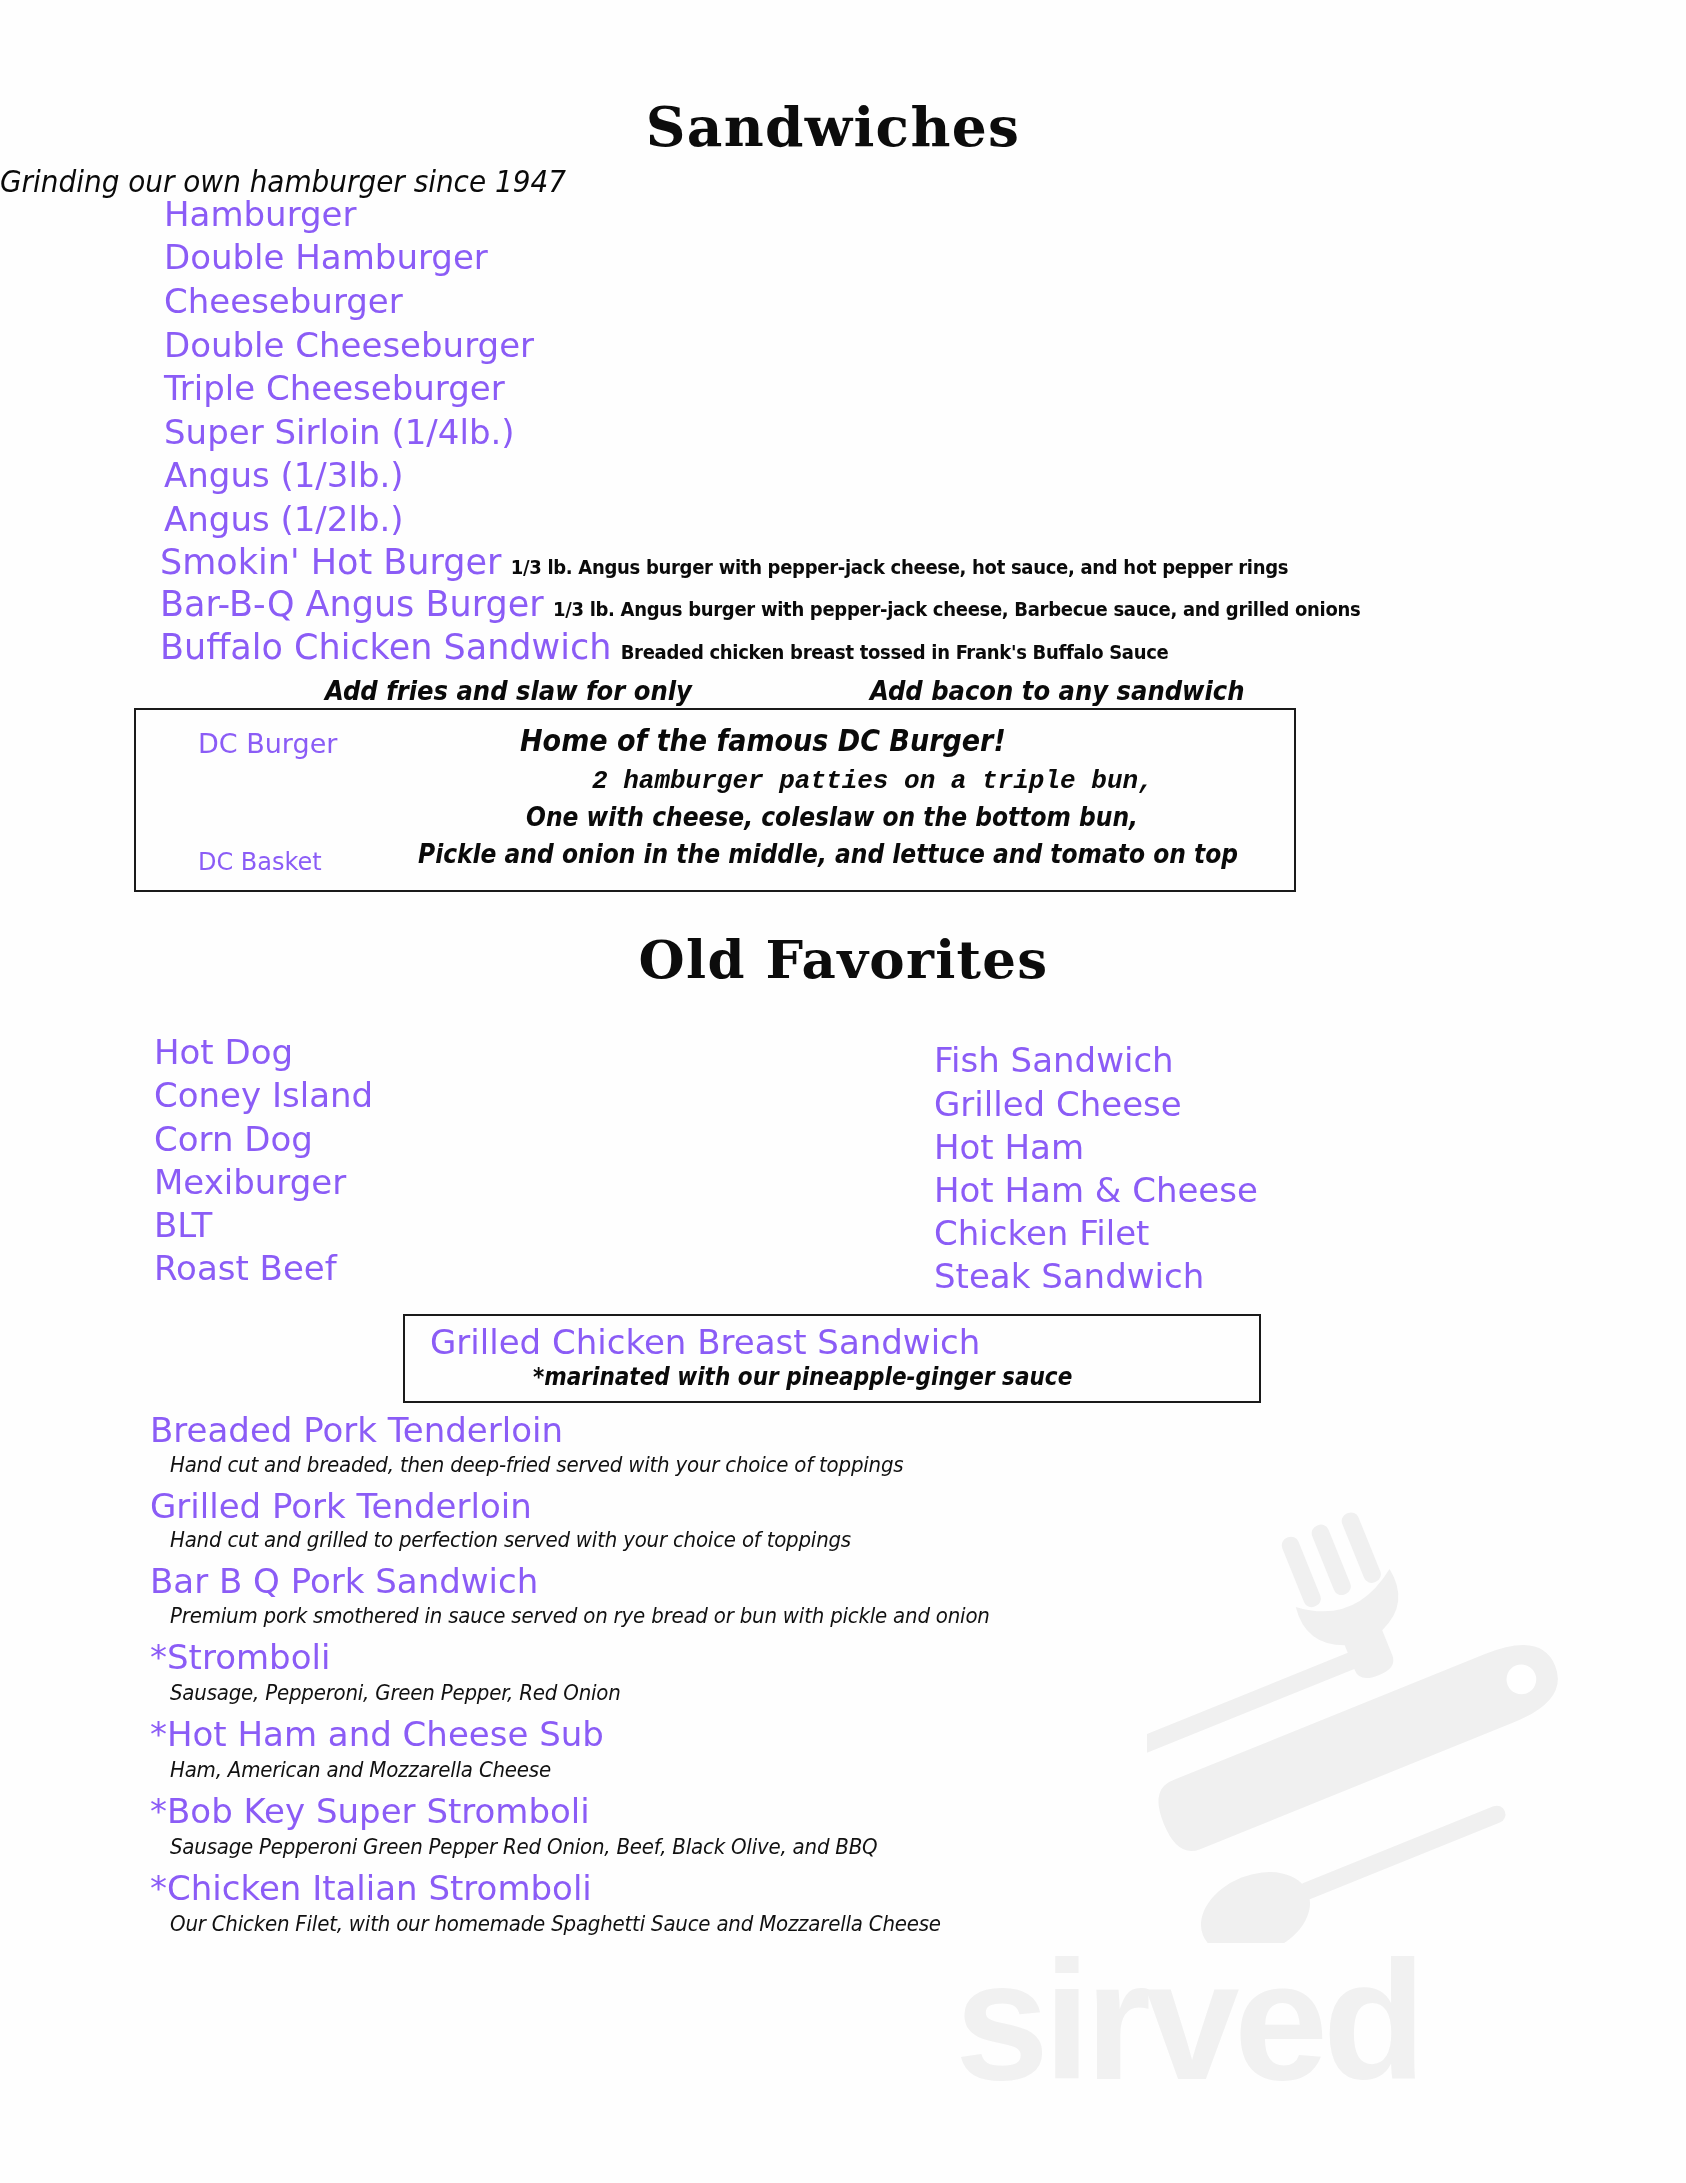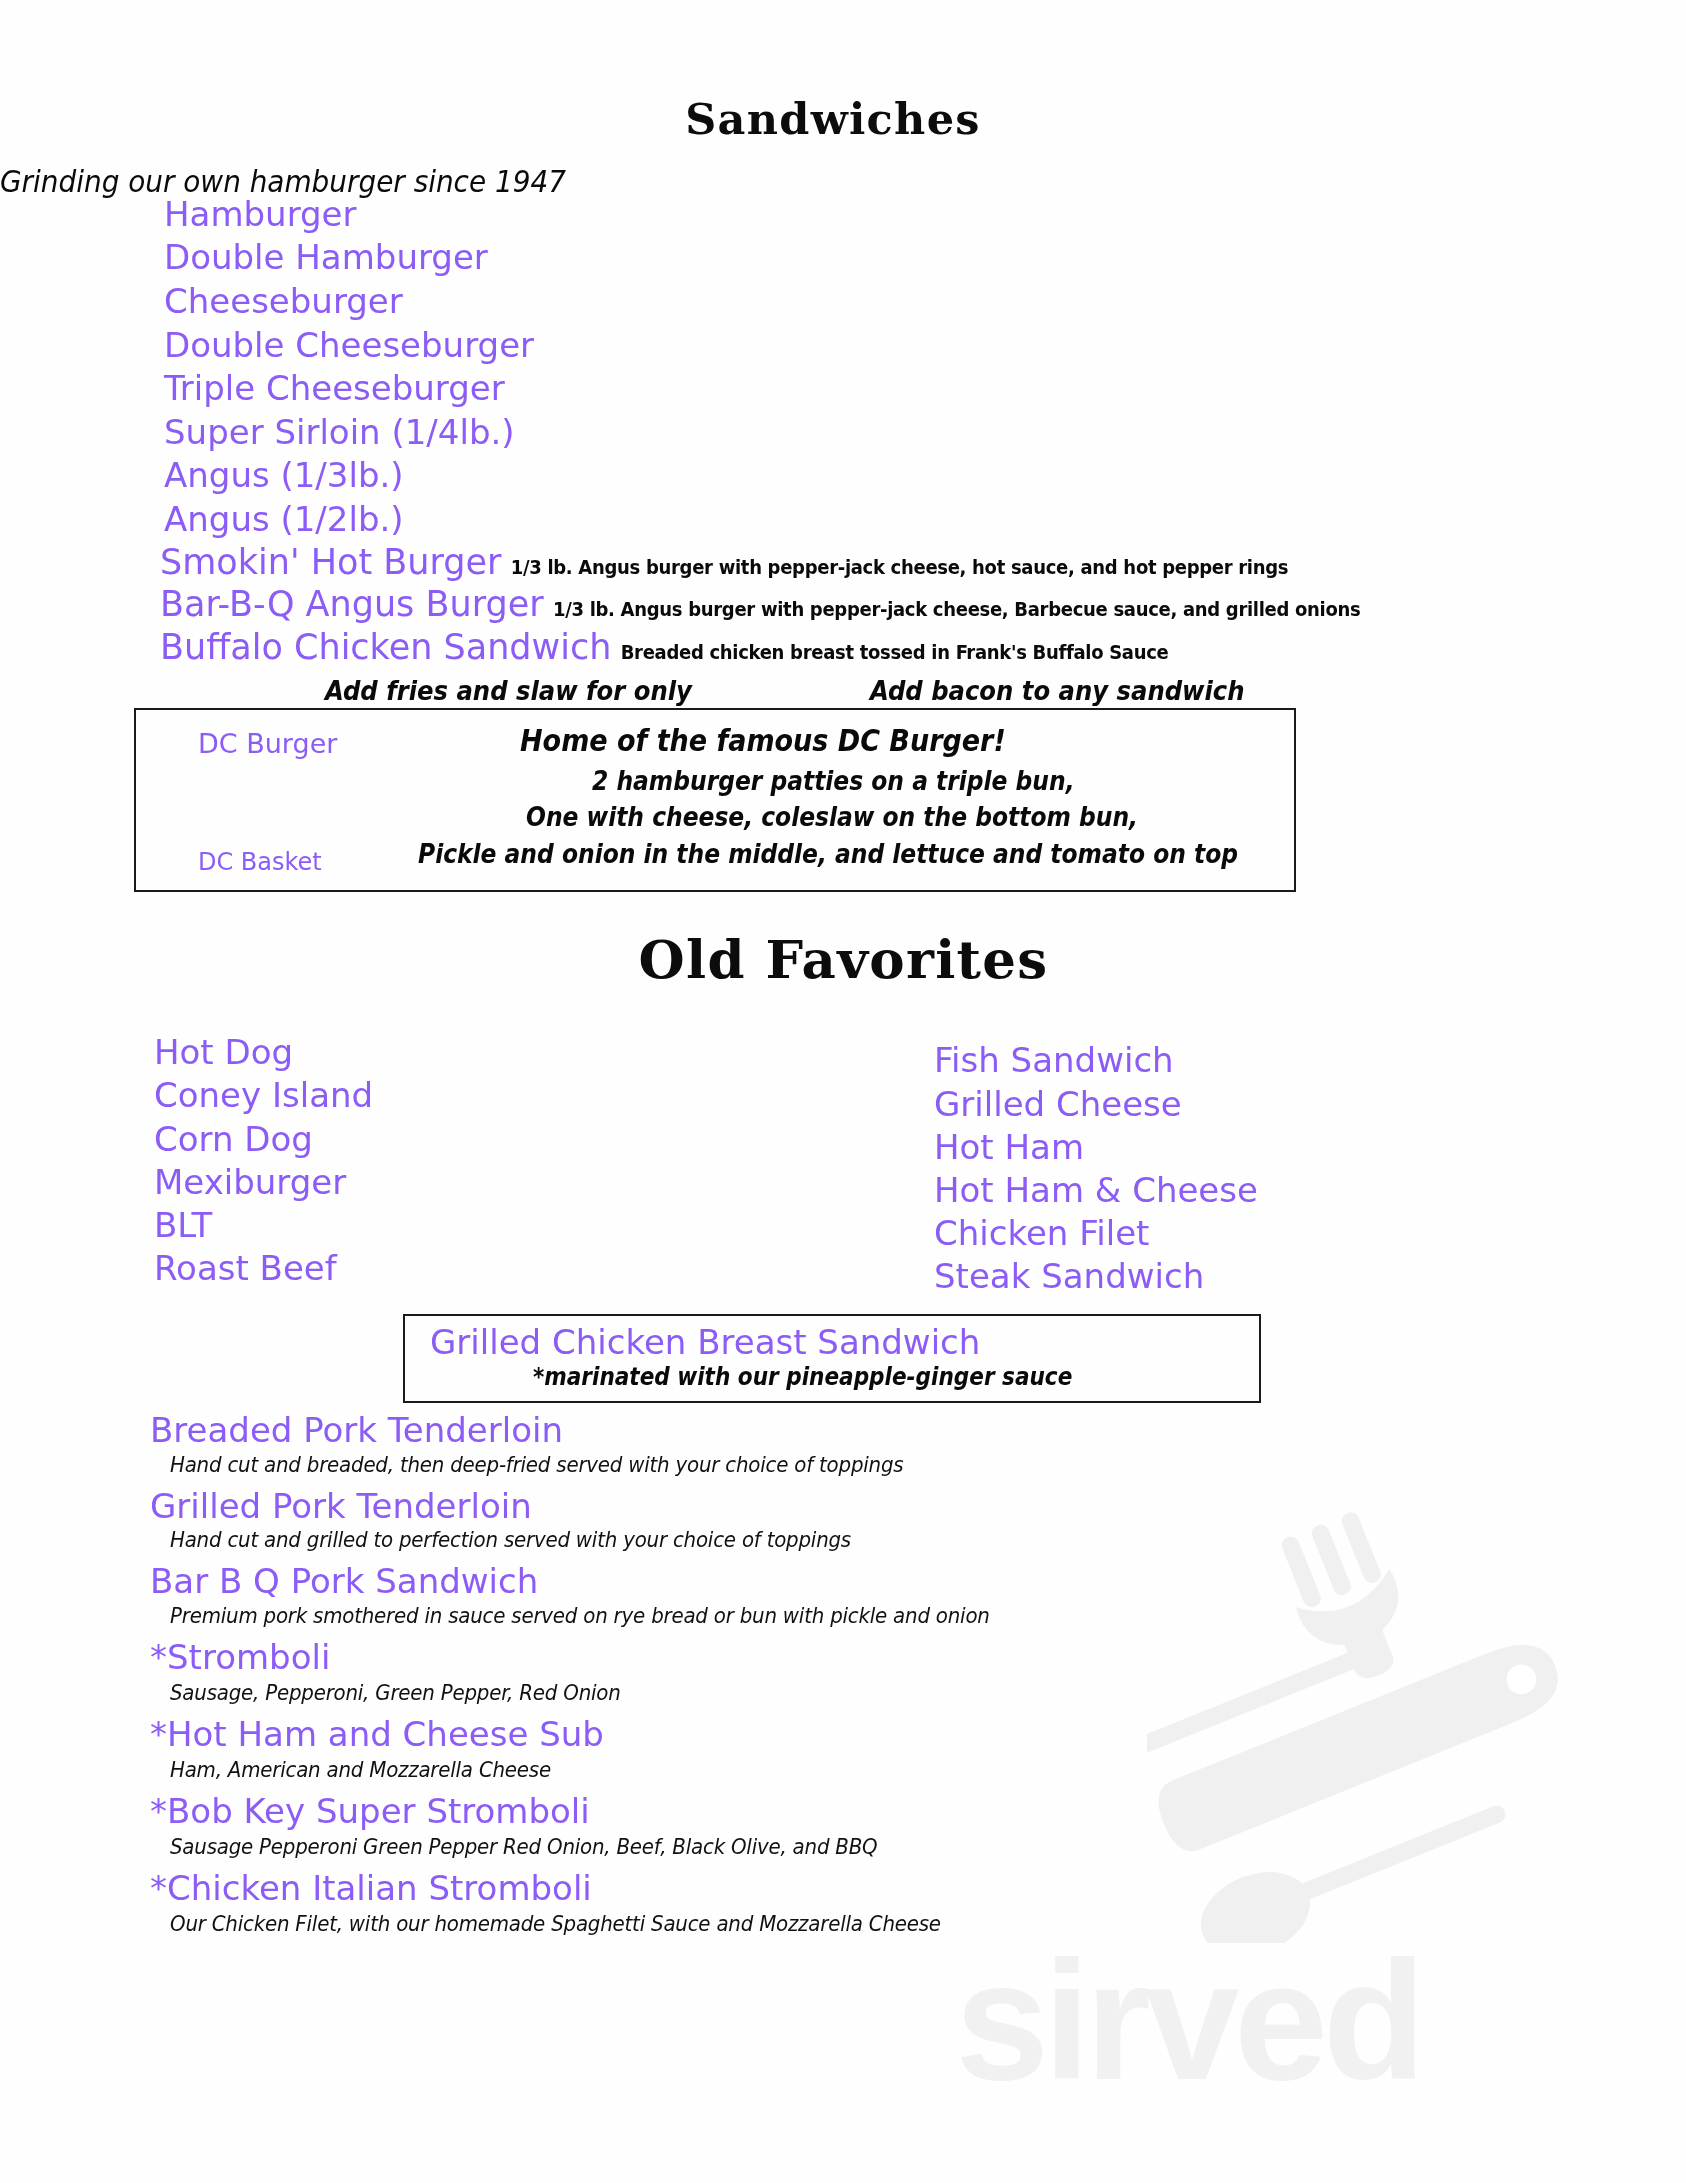--- a/index.html
+++ b/index.html
@@ -140,21 +140,21 @@
         </g>
 
         <g>
           <ellipse cx="60" cy="560" rx="84" ry="58"></ellipse>
           <rect x="130" y="544" width="330" height="26" rx="13"></rect>
         </g>
       </g>
     </svg>
   </div>
 
-  <div class="sec-title abs" style="left:0; top:94px; width:1666px; font-size:43px;">Sandwiches</div>
+  <div class="sec-title abs" style="left:0; top:94px; width:1666px; font-size:55px;">Sandwiches</div>
 
   <div class="tagline abs" style="left:0; top:163px; width:1687px; font-size:31px;">Grinding our own hamburger since 1947</div>
 
   <div class="item-line abs" style="left:164px; top:194px; font-size:34px;">Hamburger</div>
   <div class="item-line abs" style="left:164px; top:237px; font-size:34px;">Double Hamburger</div>
   <div class="item-line abs" style="left:164px; top:281px; font-size:34px;">Cheeseburger</div>
   <div class="item-line abs" style="left:164px; top:325px; font-size:34px;">Double Cheeseburger</div>
   <div class="item-line abs" style="left:164px; top:368px; font-size:34px;">Triple Cheeseburger</div>
   <div class="item-line abs" style="left:164px; top:412px; font-size:34px;">Super Sirloin (1/4lb.)</div>
   <div class="item-line abs" style="left:164px; top:455px; font-size:34px;">Angus (1/3lb.)</div>
@@ -174,21 +174,21 @@
 
   <div class="addline abs" style="left:325px; top:675px;">Add fries and slaw for only</div>
   <div class="addline abs" style="left:870px; top:675px;">Add bacon to any sandwich</div>
 
   <div class="boxed" style="left:134px; top:708px; width:1162px; height:184px;"></div>
 
   <div class="item-line abs" style="left:198px; top:711px; font-size:27px;margin-top:17px;">DC Burger</div>
 
   <div class="promo-head abs" style="left:520px; top:723px;">Home of the famous DC Burger!</div>
 
-  <div class="promo-line abs" style="left:592px; top:766px;">2 hamburger patties on a triple bun,</div>
+  <div class="promo-line abs" style="left:592px; top:766px;font-family:Liberation Mono, monospace;">2 hamburger patties on a triple bun,</div>
   <div class="promo-line abs" style="left:418px; top:839px;">Pickle and onion in the middle, and lettuce and tomato on top</div>
   <div class="promo-line abs" style="left:526px; top:802px;">One with cheese, coleslaw on the bottom bun,</div>
 
   <div class="item-line abs" style="left:198px; top:848px; font-size:24px;">DC Basket</div>
 
   <div class="sec-title abs" style="left:0; top:928px; width:1687px; font-size:53px;">Old Favorites</div>
 
   <div class="item-line abs" style="left:154px; top:1032px; font-size:34px;">Hot Dog</div>
   <div class="item-line abs" style="left:154px; top:1075px; font-size:34px;">Coney Island</div>
   <div class="item-line abs" style="left:154px; top:1119px; font-size:34px;">Corn Dog</div>

